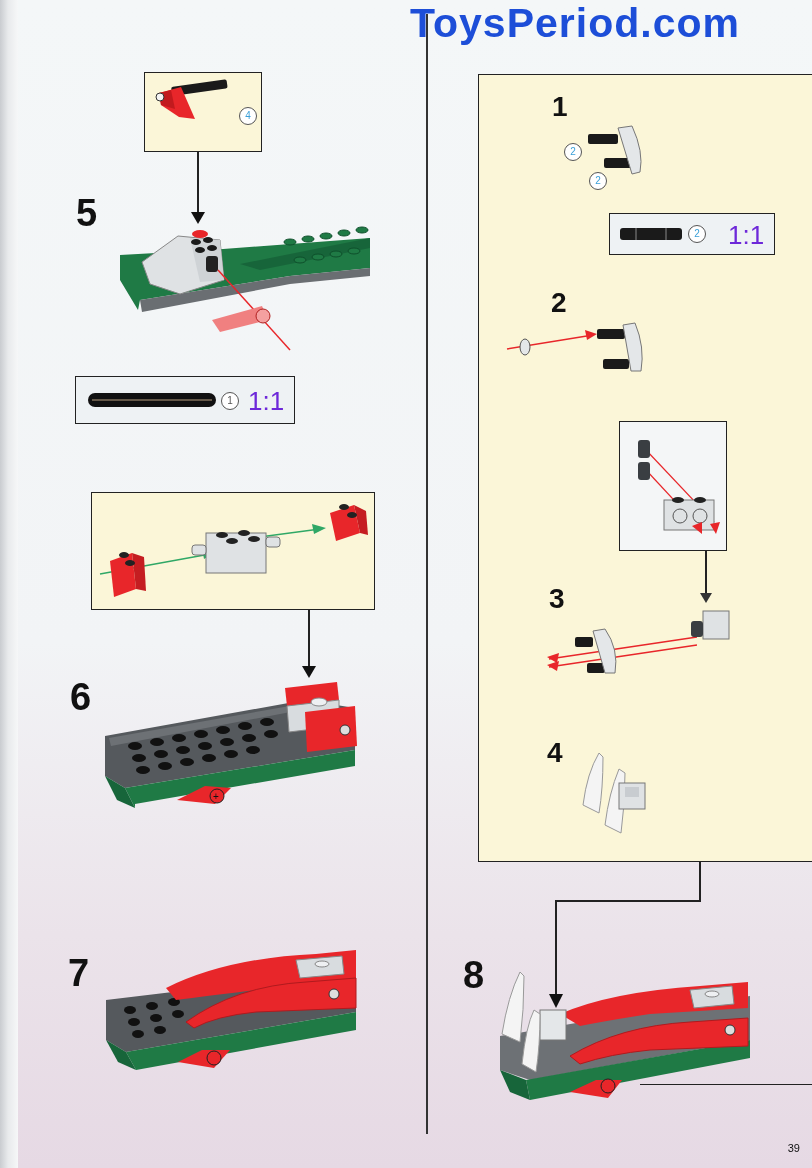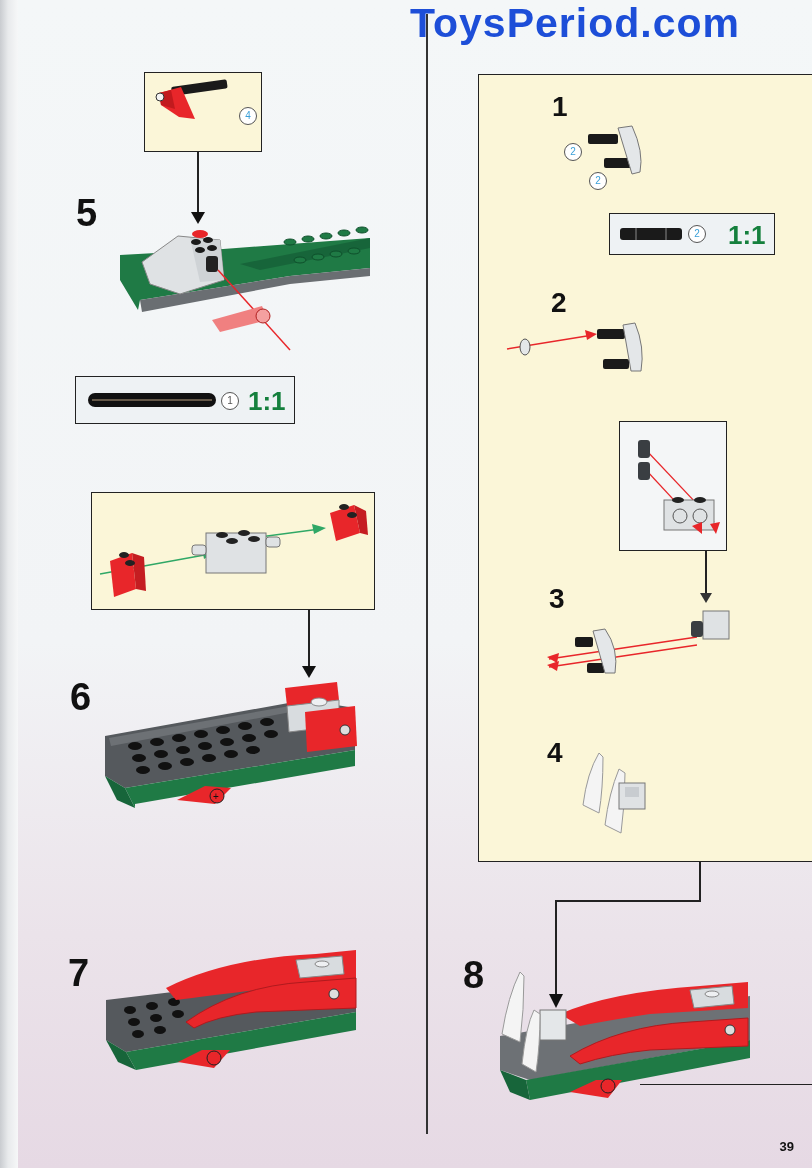--- a/index.html
+++ b/index.html
@@ -8,24 +8,24 @@
     background:linear-gradient(180deg,#f4f7f8 0%,#f2f4f6 55%,#ebe3ea 80%,#e6d9e4 100%);}
   .spine{position:absolute;left:0;top:0;width:18px;height:1168px;
     background:linear-gradient(90deg,#c9ccd0 0%,#e8eaec 45%,#f6f7f8 100%);}
   .watermark{position:absolute;left:410px;top:0px;font-weight:bold;font-size:41px;
     color:#1d4ed8;letter-spacing:1px;white-space:nowrap;}
   .divider{position:absolute;left:426px;top:14px;width:1.5px;height:1120px;background:#333;}
   .step-num{position:absolute;font-weight:bold;font-size:38px;color:#111;}
   .step-num.small{font-size:28px;}
   .callout{position:absolute;background:#fbf6d8;border:1.5px solid #222;box-sizing:border-box;}
   .scale-box{position:absolute;background:#eef2f4;border:1.5px solid #222;box-sizing:border-box;}
-  .scale-label{position:absolute;font-weight:bold;font-size:26px;color:#15803d;}
+  .scale-label{position:absolute;font-weight:normal;font-size:26px;color:#6d28d9;}
   .qty{position:absolute;width:16px;height:16px;border:1px solid #555;border-radius:50%;
     background:#fff;font-size:10px;color:#3aa0d8;text-align:center;line-height:16px;}
-  .page-num{position:absolute;right:18px;bottom:14px;font-weight:bold;font-size:13px;color:#111;}
+  .page-num{position:absolute;right:12px;bottom:14px;font-weight:normal;font-size:11px;color:#111;}
   .line{position:absolute;background:#222;}
   svg{position:absolute;overflow:visible;}
 </style>
 </head>
 <body>
 
 <div class="spine"></div>
 <div class="watermark">ToysPeriod.com</div>
 <div class="divider"></div>
 

